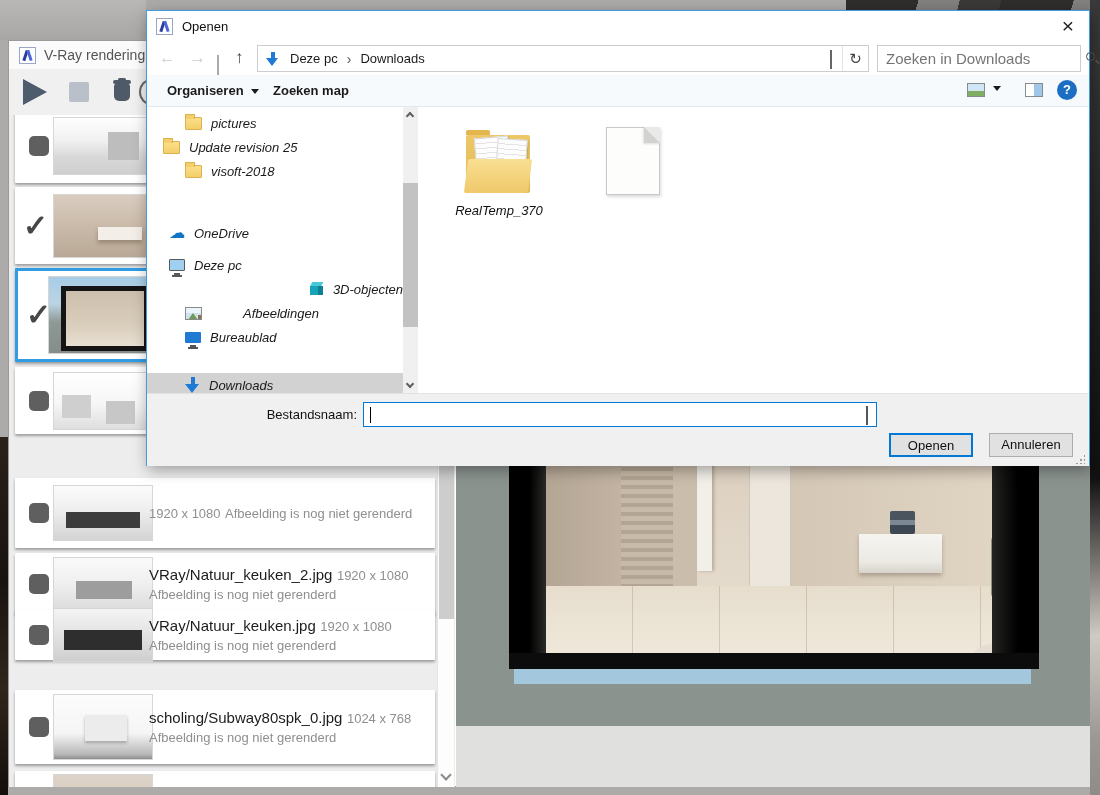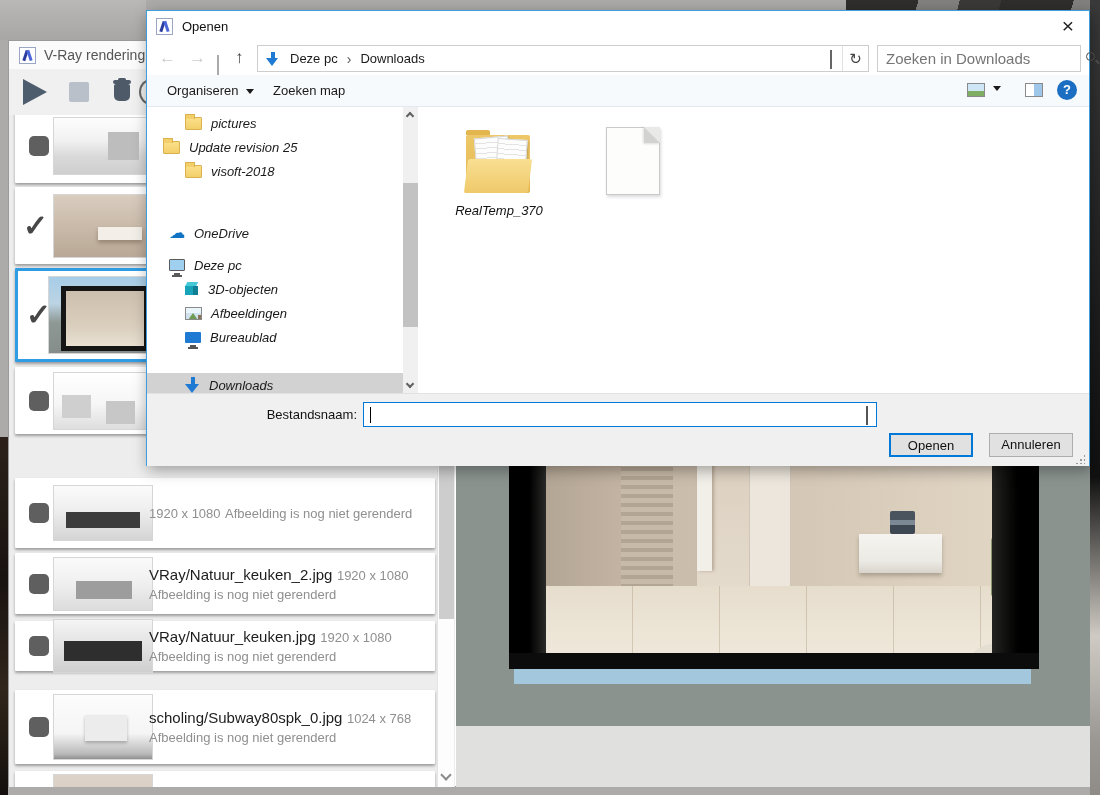--- a/index.html
+++ b/index.html
@@ -123,21 +123,21 @@
   #addr-chev .chev { border-color:#666; width:6px; height:6px; }
   #addr-refresh { width:26px; height:25px; border-left:1px solid #e2e2e2; text-align:center; line-height:25px; font-size:15px; color:#444; }
   #searchbox { position:absolute; left:730px; top:3px; width:204px; height:27px; border:1px solid #cdcdcd; background:#fff; display:flex; align-items:center; }
   #searchbox input { border:none; outline:none; flex:1; font-size:15px; color:#15803d; padding-left:8px; font-family:inherit; background:transparent; }
   #searchbox input::placeholder { color:#757575; }
   .mag-icon { width:15px; height:15px; position:relative; margin-right:8px; flex:0 0 auto; }
   .mag-icon .lens { position:absolute; left:1px; top:1px; width:9px; height:9px; border:1.6px solid #4a4a4a; border-radius:50%; }
   .mag-icon .handle { position:absolute; left:10px; top:10px; width:5px; height:1.8px; background:#4a4a4a; transform:rotate(45deg); }
 
   #dlg-cmdbar { position:absolute; left:0; top:64px; width:100%; height:32px; background:#f7fafd; border-bottom:1px solid #e4e9ef; font-size:13px; color:#1a1a1a; }
-  .cmd-item { position:absolute; top:8px; white-space:nowrap; }
+  .cmd-item { position:absolute; top:8px; white-space:nowrap;font-weight:bold; }
   #cmd-organize { left:20px; }
   #cmd-organize .tri { display:inline-block; margin-left:7px; width:0; height:0; border-left:4px solid transparent; border-right:4px solid transparent; border-top:5px solid #1a1a1a; vertical-align:middle; }
   #cmd-newfolder { left:126px; }
   .views-icon { position:absolute; left:820px; top:8px; width:18px; height:14px; border:1px solid #8a8a8a; background:linear-gradient(180deg,#cfe6f7 55%,#7fae63 55%); }
   .views-chev { position:absolute; left:846px; top:11px; width:0; height:0; border-left:4px solid transparent; border-right:4px solid transparent; border-top:5px solid #1a1a1a; }
   .pane-icon { position:absolute; left:878px; top:8px; width:18px; height:14px; border:1px solid #8a8a8a; background:linear-gradient(90deg,#fff 50%,#9ec7e9 50%); }
   .help-icon { position:absolute; left:910px; top:5px; width:20px; height:20px; border-radius:50%; background:#1b6ec2; color:#fff; font-size:13px; font-weight:bold; text-align:center; line-height:20px; }
 
   
   #dlg-body { position:absolute; left:0; top:96px; width:100%; height:286px; background:#fff;font-style:italic; }
@@ -295,21 +295,21 @@
       <div class="qcard" style="top:438px;height:61px;">
         <span class="qcheckbox"></span>
         <span class="qthumb th-f"></span>
         <span class="qtext">
           <span class="qname">VRay/Natuur_keuken_2.jpg</span>
           <span class="qmeta">1920 x 1080</span>
           <span class="qmeta">Afbeelding is nog niet gerenderd</span>
         </span>
       </div>
 
-      <div class="qcard" style="top:506px;height:50px;">
+      <div class="qcard" style="top:495px;height:50px;">
         <span class="qcheckbox"></span>
         <span class="qthumb th-g"></span>
         <span class="qtext">
           <span class="qname">VRay/Natuur_keuken.jpg</span>
           <span class="qmeta">1920 x 1080</span>
           <span class="qmeta">Afbeelding is nog niet gerenderd</span>
         </span>
       </div>
 
       <div class="qcard" style="top:575px;height:74px;">
@@ -397,29 +397,29 @@
           <span>visoft-2018</span>
         </div>
       <div class="tree-row ind1" style="top:114px;">
           <span class="ticon i-cloud">☁</span>
           <span>OneDrive</span>
         </div>
       <div class="tree-row ind1" style="top:146px;">
           <span class="ticon i-pc"></span>
           <span>Deze pc</span>
         </div>
-      <div class="tree-row ind2" style="top:170px;">
+      <div class="tree-row ind2" style="top:170px;justify-content:flex-end;">
           <span class="ticon i-cube">
             <i class="top"></i>
             <i class="face"></i>
             <i class="side"></i>
           </span>
           <span>3D-objecten</span>
         </div>
-      <div class="tree-row ind2" style="top:194px;">
+      <div class="tree-row ind2" style="top:194px;gap:32px;">
           <span class="ticon i-pic"></span>
           <span>Afbeeldingen</span>
         </div>
       <div class="tree-row ind2" style="top:218px;">
           <span class="ticon i-desktop"></span>
           <span>Bureaublad</span>
         </div>
       <div class="tree-row ind2 sel" style="top:266px;">
           <span class="ticon i-dl">
             <i class="stem"></i>

